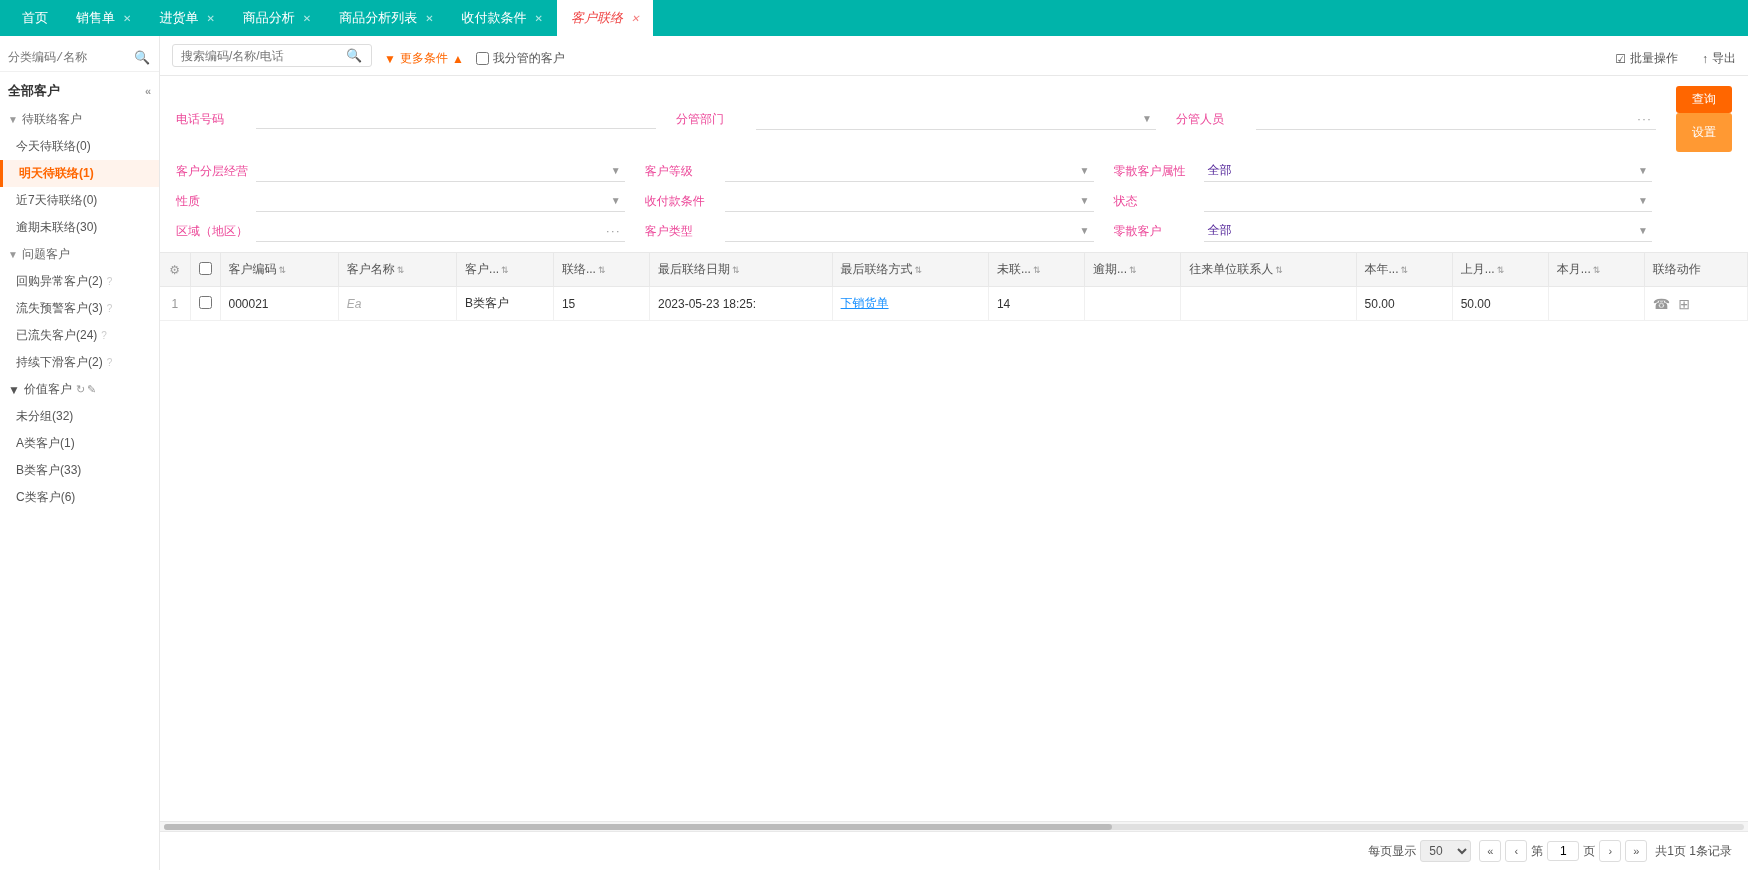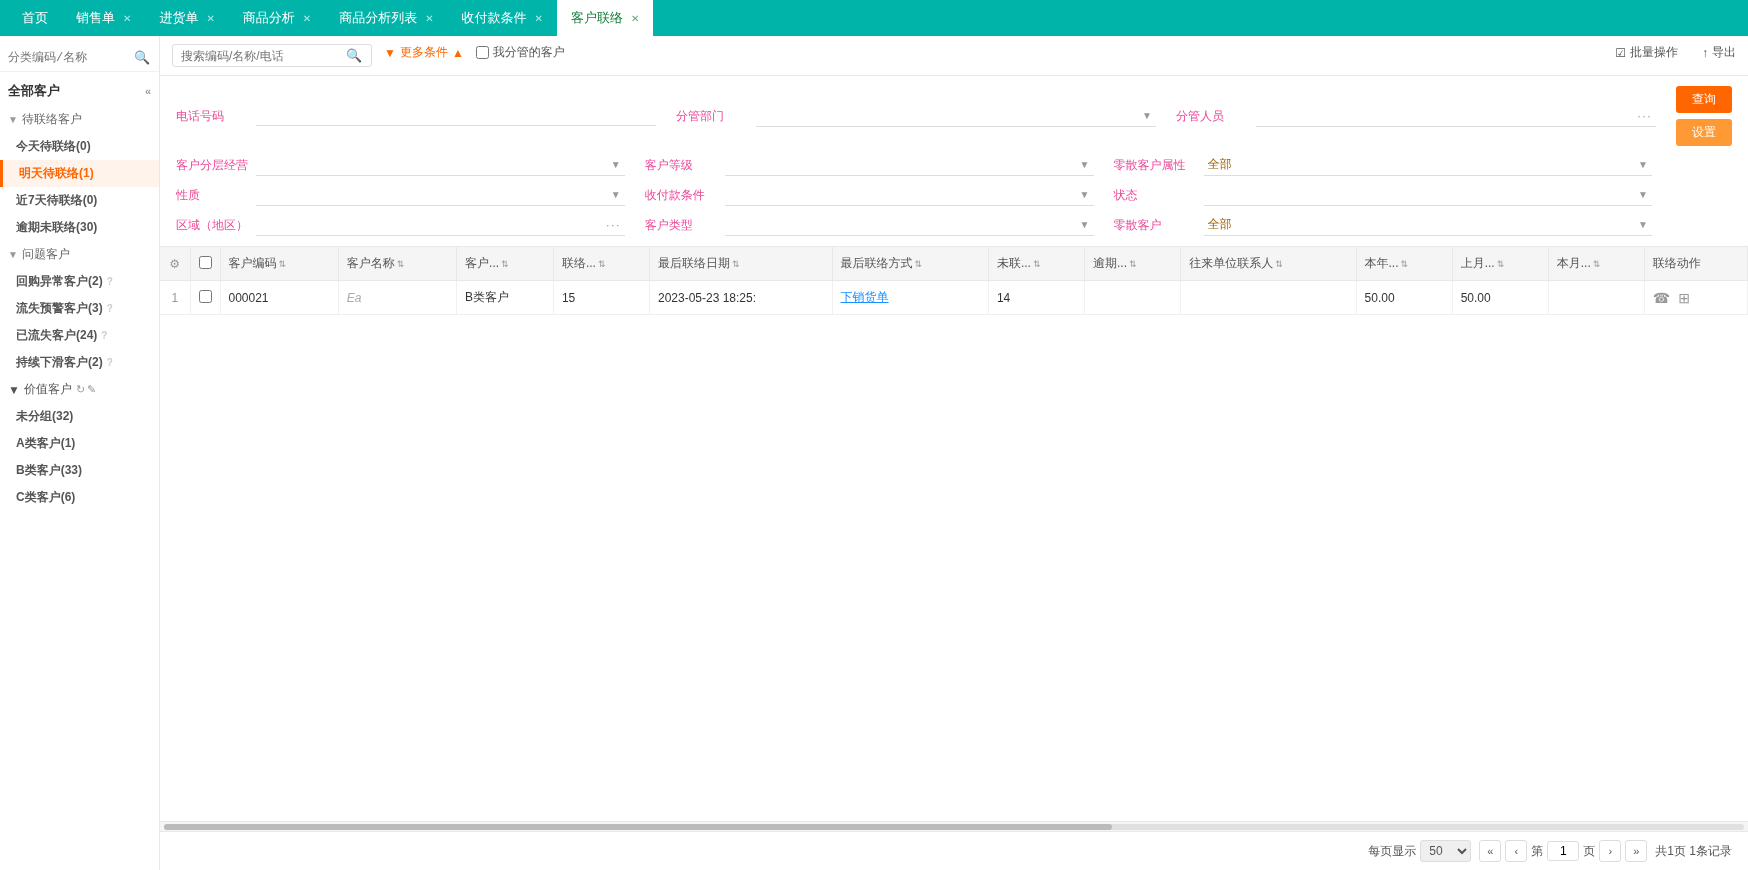--- a/index.html
+++ b/index.html
@@ -18,21 +18,21 @@
       color: #fff;
       padding: 0 14px;
       height: 36px;
       display: flex;
       align-items: center;
       cursor: pointer;
       font-size: 13px;
       white-space: nowrap;
       gap: 4px;
     }
-    .nav-item.active { background: #fff; color: #15803d; }
+    .nav-item.active { background: #fff; color: #ef4444; font-style: italic; }
     .nav-close { font-size: 10px; margin-left: 4px; opacity: 0.7; }
 
     
     .main-layout { display: flex; height: calc(100vh - 36px); }
 
     
     .sidebar {
       width: 160px;
       min-width: 160px;
       background: #fff;
@@ -82,21 +82,20 @@
     .sidebar-group-title .arrow { font-size: 10px; color: #999; }
 
     .sidebar-item {
       padding: 5px 8px 5px 16px;
       color: #555;
       font-size: 12px;
       cursor: pointer;
       display: flex;
       align-items: center;
       gap: 4px;
-      font-weight: bold;
     }
     .sidebar-item.active { background: #fff3ec; color: #ff6600; font-weight: bold; border-left: 3px solid #ff6600; }
     .sidebar-item .help-icon { color: #ccc; font-size: 10px; }
 
     .sidebar-value-group {
       padding: 5px 8px;
       color: #555;
       font-size: 12px;
       cursor: pointer;
       display: flex;
@@ -108,21 +107,21 @@
 
     
     .content-area { flex: 1; display: flex; flex-direction: column; overflow: hidden; }
 
     
     .search-bar {
       background: #fff;
       border-bottom: 1px solid #e8e8e8;
       padding: 8px 12px;
       display: flex;
-      align-items: flex-start;
+      align-items: flex-end;
       gap: 12px;
     }
     .search-input-wrap {
       display: flex;
       align-items: center;
       border: 1px solid #ddd;
       border-radius: 3px;
       padding: 3px 8px;
       width: 200px;
       gap: 4px;
@@ -198,46 +197,46 @@
     .filter-select {
       display: flex;
       align-items: center;
       flex: 1;
       border-bottom: 1px solid #ddd;
       cursor: pointer;
       padding: 2px 4px;
       gap: 2px;
       min-height: 22px;
     }
-    .filter-select .select-text { flex: 1; font-size: 12px; color: #a16207; }
+    .filter-select .select-text { flex: 1; font-size: 12px; color: #4c1d95; }
     .filter-select .arrow { color: #999; font-size: 10px; }
     .filter-select .dots { color: #999; font-size: 12px; letter-spacing: 1px; }
 
     .filter-divider { width: 20px; }
 
     .btn-query {
       background: #ff6600;
       color: #fff;
       border: none;
       border-radius: 3px;
       padding: 5px 16px;
       font-size: 12px;
       cursor: pointer;
       margin-left: 8px;
     }
     .btn-settings {
       background: #ff9933;
       color: #fff;
       border: none;
       border-radius: 3px;
-      padding: 5px 16px;
+      padding: 11px 16px;
       font-size: 12px;
       cursor: pointer;
       margin-left: 4px;
-      margin-top: 6px;
+      margin-top: 0;
     }
     .action-btns { display: flex; flex-direction: column; align-items: flex-end; margin-left: 12px; }
 
     
     .table-area { flex: 1; overflow: auto; background: #fff; }
     table { width: 100%; border-collapse: collapse; font-size: 12px; }
     thead tr { background: #f5f5f5; }
     th {
       padding: 8px 8px;
       text-align: left;

